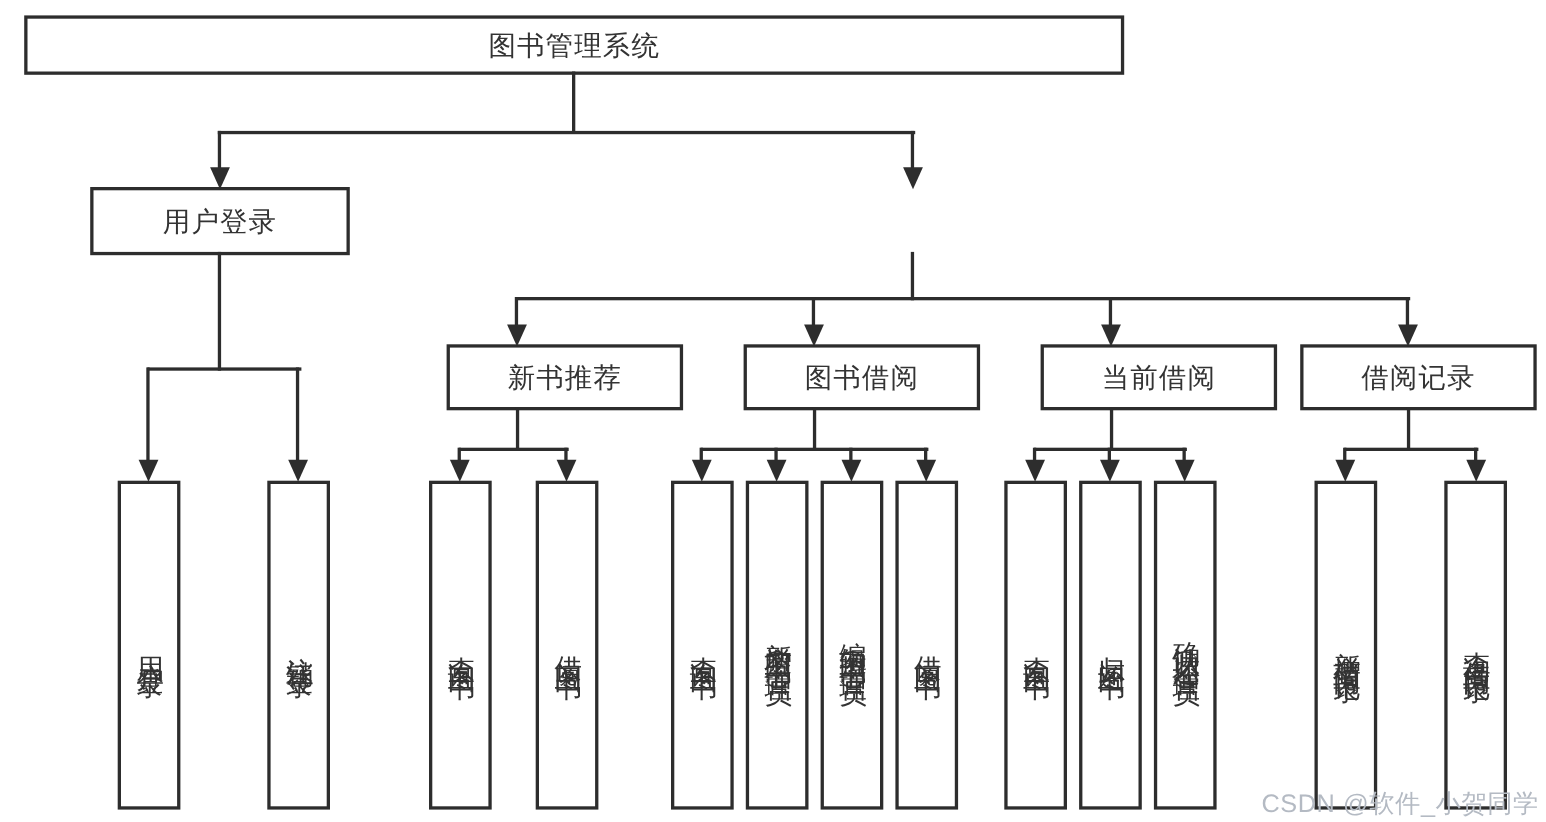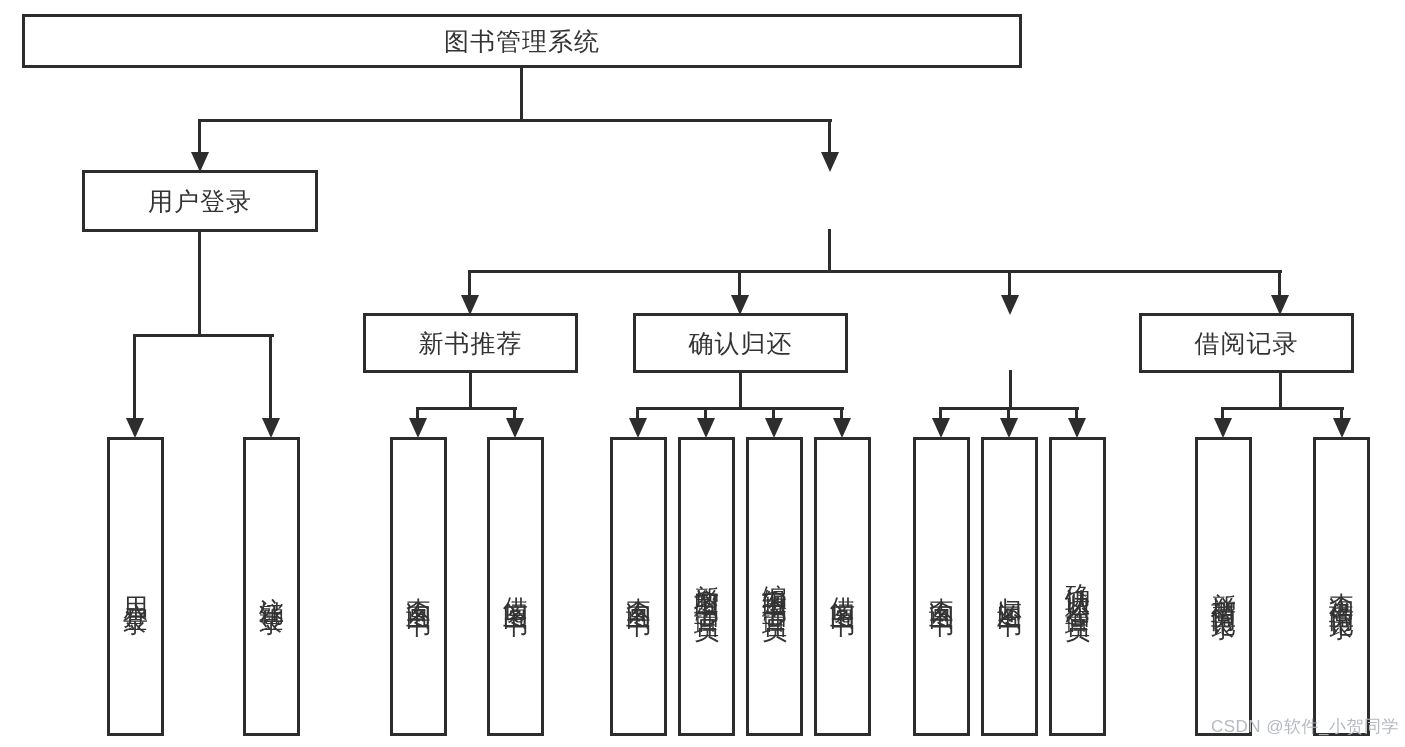--- a/index.html
+++ b/index.html
@@ -9,58 +9,61 @@
     --background:#ffffff;
   }
   html,body{margin:0;padding:0;background:var(--background);}
   body{font-family:"Liberation Sans",sans-serif;}
   .canvas{position:relative;width:1405px;height:747px;background:var(--background);overflow:hidden;}
 
   .box{position:absolute;box-sizing:border-box;border:3px solid var(--line);background:#fff;
        display:flex;align-items:center;justify-content:center;}
   .root{left:22px;top:14px;width:1000px;height:54px;}
   .l2{top:170px;width:236px;height:62px;}
-  .l3{top:313px;width:215px;height:60px;}
+  .l3{top:313px;width:215px;height:60px;margin-left:43px;}
   .leaf{top:437px;width:57px;height:299px;}
 
   .hlabel{font-size:25px;color:var(--text);letter-spacing:1px;white-space:nowrap;}
   .vtext{writing-mode:vertical-rl;text-orientation:mixed;font-size:25px;letter-spacing:5px;
          color:var(--text);line-height:1;white-space:nowrap;}
 
   .vline,.hline{position:absolute;background:var(--line);}
   .vline{width:3px;}
   .hline{height:3px;}
 
   .arr{position:absolute;width:18px;}
   .arr::before{content:"";position:absolute;left:7px;top:0;width:3px;height:calc(100% - 17px);background:var(--line);}
   .arr::after{content:"";position:absolute;left:0;bottom:0;width:0;height:0;
               border-left:9px solid transparent;border-right:9px solid transparent;
               border-top:20px solid var(--line);}
 
-  .watermark{position:absolute;top:715px;right:6px;font-size:17px;color:var(--watermark);
+  .watermark{position:absolute;top:715px;right:6px;font-size:23px;color:var(--watermark);
              z-index:9;letter-spacing:0.5px;white-space:nowrap;}
 </style>
 </head>
 <body>
 
 <div class="canvas">
 
   <div class="box root">
     <span class="hlabel">图书管理系统</span>
   </div>
 
   <div class="box l2" style="left:82px">
     <span class="hlabel">用户登录</span>
   </div>
 
   <div class="box l3" style="left:363px">
     <span class="hlabel">新书推荐</span>
   </div>
   <div class="box l3" style="left:633px">
-    <span class="hlabel">确认归还</span>
+    <span class="hlabel">图书借阅</span>
+  </div>
+  <div class="box l3" style="left:903px">
+    <span class="hlabel">当前借阅</span>
   </div>
   <div class="box l3" style="left:1139px">
     <span class="hlabel">借阅记录</span>
   </div>
 
   <div class="box leaf" style="left:107px">
     <span class="vtext">用户登录</span>
   </div>
   <div class="box leaf" style="left:243px">
     <span class="vtext">注销登录</span>

